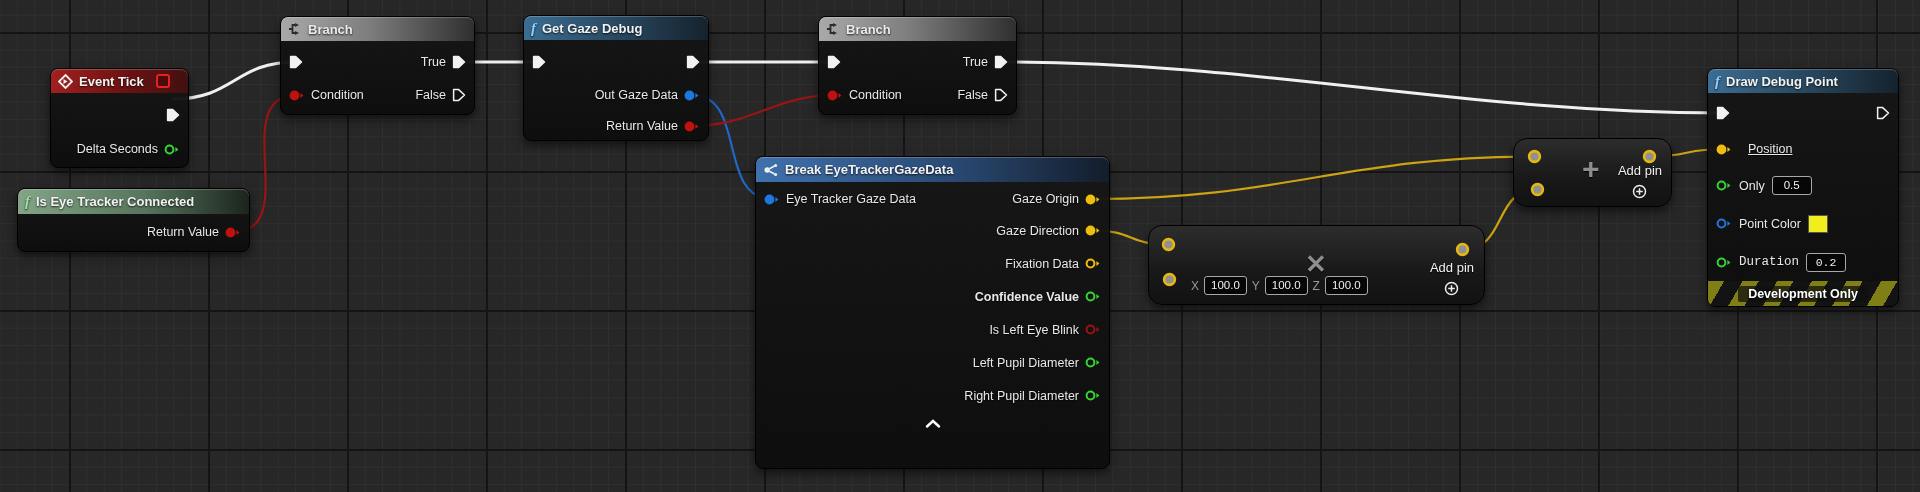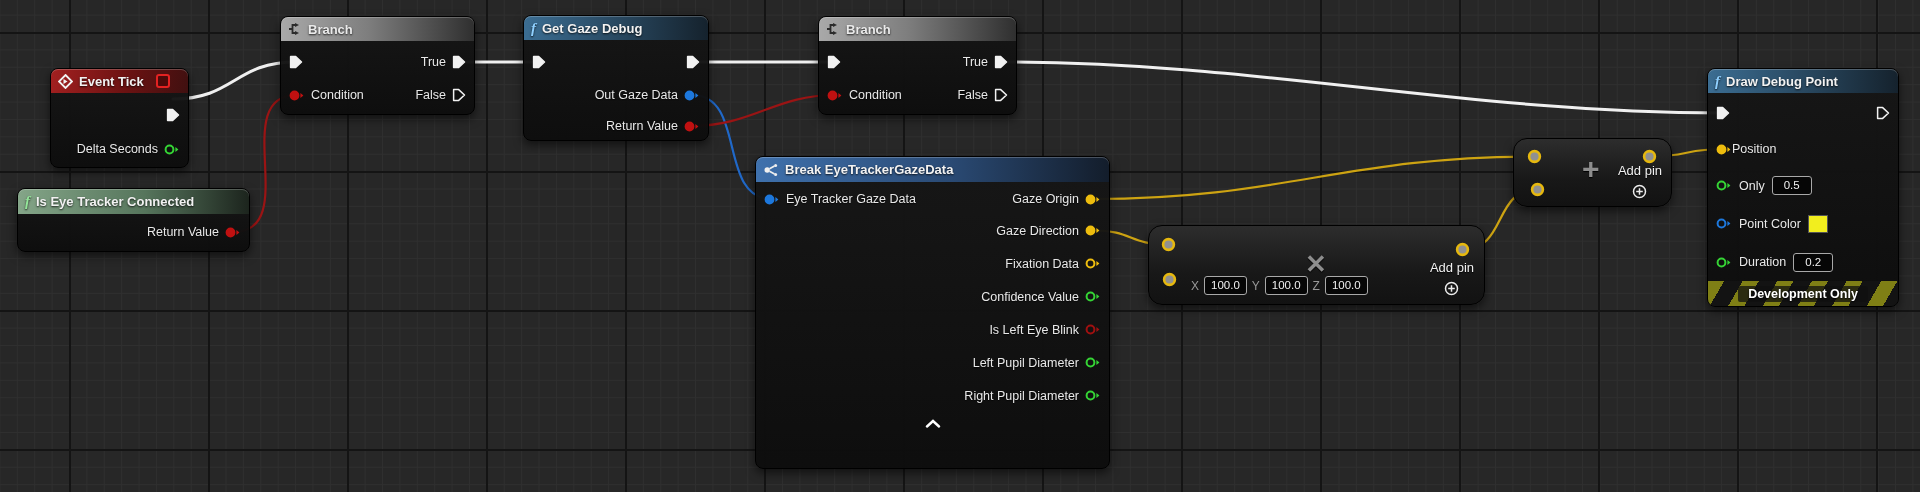--- a/index.html
+++ b/index.html
@@ -275,21 +275,21 @@
               <path d="M11.4 2.9 L14.4 5.5 L11.4 8.1 Z" fill="#eebd0e"></path>
             </svg></span>
       </div>
       <div class="row" style="height:33px;justify-content:flex-end;gap:6px;">
         <span class="lbl">Fixation Data</span>
         <span class="pinsvg"><svg width="16" height="11" viewBox="0 0 16 11">
               <circle cx="5.5" cy="5.5" r="3.9" fill="none" stroke="#eebd0e" stroke-width="2"></circle>
               <path d="M11.4 2.9 L14.4 5.5 L11.4 8.1 Z" fill="#eebd0e"></path>
             </svg></span>
       </div>
-      <div class="row" style="height:33px;justify-content:flex-end;gap:6px;">
+      <div class="row" style="height:33px;justify-content:flex-end;gap:6px;font-weight:bold;">
         <span class="lbl">Confidence Value</span>
         <span class="pinsvg"><svg width="16" height="11" viewBox="0 0 16 11">
               <circle cx="5.5" cy="5.5" r="3.9" fill="none" stroke="#35d435" stroke-width="2"></circle>
               <path d="M11.4 2.9 L14.4 5.5 L11.4 8.1 Z" fill="#35d435"></path>
             </svg></span>
       </div>
       <div class="row" style="height:33px;justify-content:flex-end;gap:6px;">
         <span class="lbl">Is Left Eye Blink</span>
         <span class="pinsvg"><svg width="16" height="11" viewBox="0 0 16 11">
               <circle cx="5.5" cy="5.5" r="3.9" fill="none" stroke="#a01010" stroke-width="2"></circle>
@@ -374,21 +374,21 @@
     <div class="rows" style="padding-top:2px;">
       <div class="row" style="height:36px;">
         <span class="pinsvg"><svg width="14" height="14" viewBox="0 0 13 13">
               <path d="M1.5 1.5 H6.2 L11.6 6.5 L6.2 11.5 H1.5 Z" fill="#f2f2f2" stroke="#f2f2f2" stroke-width="1.4" stroke-linejoin="round"></path>
             </svg></span>
         <span class="sp"></span>
         <span class="pinsvg"><svg width="14" height="14" viewBox="0 0 13 13">
               <path d="M1.5 1.5 H6.2 L11.6 6.5 L6.2 11.5 H1.5 Z" fill="none" stroke="#f2f2f2" stroke-width="1.4" stroke-linejoin="round"></path>
             </svg></span>
       </div>
-      <div class="row" style="height:36px;gap:0;">
+      <div class="row" style="height:36px;gap:16px;text-decoration:underline;">
         <span class="pinsvg"><svg width="16" height="11" viewBox="0 0 16 11">
               <circle cx="5.5" cy="5.5" r="3.9" fill="#eebd0e" stroke="#eebd0e" stroke-width="2"></circle>
               <path d="M11.4 2.9 L14.4 5.5 L11.4 8.1 Z" fill="#eebd0e"></path>
             </svg></span>
         <span class="lbl">Position</span>
       </div>
       <div class="row" style="height:37px;gap:7px;">
         <span class="pinsvg"><svg width="16" height="11" viewBox="0 0 16 11">
               <circle cx="5.5" cy="5.5" r="3.9" fill="none" stroke="#35d435" stroke-width="2"></circle>
               <path d="M11.4 2.9 L14.4 5.5 L11.4 8.1 Z" fill="#35d435"></path>
@@ -397,21 +397,21 @@
         <span class="vbox">0.5</span>
       </div>
       <div class="row" style="height:39px;gap:7px;">
         <span class="pinsvg"><svg width="16" height="11" viewBox="0 0 16 11">
               <circle cx="5.5" cy="5.5" r="3.9" fill="none" stroke="#1d78dd" stroke-width="2"></circle>
               <path d="M11.4 2.9 L14.4 5.5 L11.4 8.1 Z" fill="#1d78dd"></path>
             </svg></span>
         <span class="lbl">Point Color</span>
         <span class="swatch" style="background:#f2ee1e"></span>
       </div>
-      <div class="row" style="height:38px;gap:7px;">
+      <div class="row" style="height:38px;gap:7px;font-family:Liberation Mono, monospace;">
         <span class="pinsvg"><svg width="16" height="11" viewBox="0 0 16 11">
               <circle cx="5.5" cy="5.5" r="3.9" fill="none" stroke="#35d435" stroke-width="2"></circle>
               <path d="M11.4 2.9 L14.4 5.5 L11.4 8.1 Z" fill="#35d435"></path>
             </svg></span>
         <span class="lbl">Duration</span>
         <span class="vbox">0.2</span>
       </div>
       <div class="footer-dev">
         <span>Development Only</span>
       </div>

